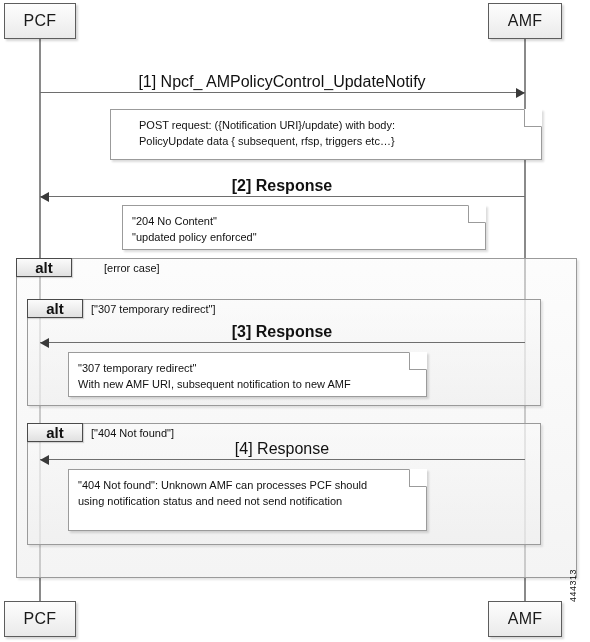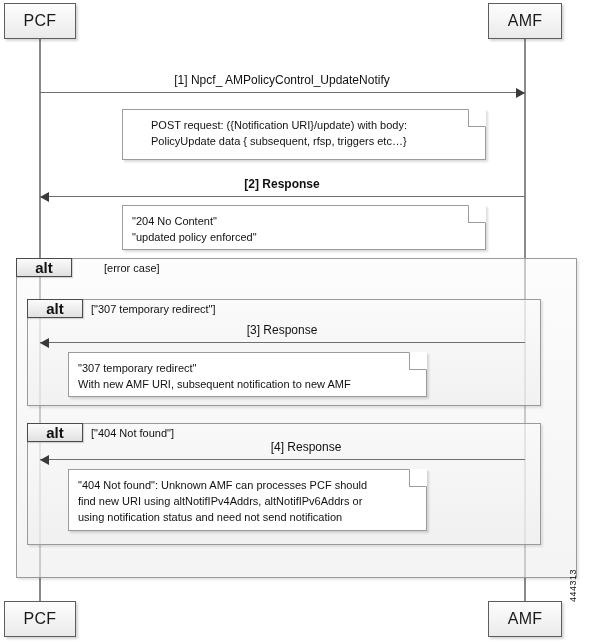--- a/index.html
+++ b/index.html
@@ -77,21 +77,21 @@
   .arrow-head{
     position:absolute;
     width:0;height:0;
     border-top:5px solid transparent;
     border-bottom:5px solid transparent;
   }
   .arrow-right{ border-left:9px solid #3a3a3a; }
   .arrow-left{  border-right:9px solid #3a3a3a; }
   .msg-label{
     position:absolute;
-    font-size:12px;
+    font-size:16px;
     color:#111;
     white-space:nowrap;
     text-align:center;
   }
 
   
   .note{
     position:absolute;
     box-sizing:border-box;
     border:1px solid #9b9b9b;
@@ -148,21 +148,21 @@
     <span>PCF</span>
   </div>
   <div class="actor-box" style="left:488px; top:3px; width:74px; height:36px;">
     <span>AMF</span>
   </div>
 
   <div class="msg-label" style="left:39px; top:73px; width:486px;">[1] Npcf_ AMPolicyControl_UpdateNotify</div>
   <div class="msg-line" style="left:40px; top:92px; width:485px;"></div>
   <div class="arrow-head arrow-right" style="left:516px; top:88px;"></div>
 
-  <div class="note" style="left:122px; top:109px; width:364px; height:51px;padding-left:28px;">
+  <div class="note" style="left:110px; top:109px; width:432px; height:51px;padding-left:28px;">
     <span class="fold-cover"></span>
     <span class="fold"></span>
     <span class="note-line">POST request: ({Notification URI}/update) with body:</span>
     <span class="note-line">PolicyUpdate data { subsequent, rfsp, triggers etc…}</span>
   </div>
 
   <div class="msg-label" style="left:39px; top:177px; width:486px;font-weight:bold;">[2] Response</div>
   <div class="msg-line" style="left:40px; top:196px; width:485px;"></div>
   <div class="arrow-head arrow-left" style="left:40px; top:192px;"></div>
 
@@ -180,47 +180,46 @@
   </div>
   <div class="frag-label" style="left:80px; top:262px;margin-left:24px;">[error case]</div>
 
   <div class="fragment" style="left:27px; top:299px; width:514px; height:107px;">
     <div class="frag-tab" style="width:56px;">
       <span>alt</span>
     </div>
   </div>
   <div class="frag-label" style="left:91px; top:303px;">["307 temporary redirect"]</div>
 
-  <div class="msg-label" style="left:39px; top:323px; width:486px;">[3] Response</div>
+  <div class="msg-label" style="left:39px; top:323px; width:486px;font-weight:bold;">[3] Response</div>
   <div class="msg-line" style="left:40px; top:342px; width:485px;"></div>
   <div class="arrow-head arrow-left" style="left:40px; top:338px;"></div>
 
   <div class="note" style="left:68px; top:352px; width:359px; height:45px;">
     <span class="fold-cover"></span>
     <span class="fold"></span>
     <span class="note-line">"307 temporary redirect"</span>
     <span class="note-line">With new AMF URI, subsequent notification to new AMF</span>
   </div>
 
   <div class="fragment" style="left:27px; top:423px; width:514px; height:122px;">
     <div class="frag-tab" style="width:56px;">
       <span>alt</span>
     </div>
   </div>
   <div class="frag-label" style="left:91px; top:427px;">["404 Not found"]</div>
 
-  <div class="msg-label" style="left:39px; top:440px; width:486px;padding-left:24px;">[4] Response</div>
+  <div class="msg-label" style="left:39px; top:440px; width:486px;">[4] Response</div>
   <div class="msg-line" style="left:40px; top:459px; width:485px;"></div>
   <div class="arrow-head arrow-left" style="left:40px; top:455px;"></div>
 
   <div class="note" style="left:68px; top:469px; width:359px; height:62px;">
     <span class="fold-cover"></span>
     <span class="fold"></span>
     <span class="note-line">"404 Not found": Unknown AMF can processes PCF should</span>
-    <span class="note-line">find new URI using altNotifIPv4Addrs, altNotifIPv6Addrs or</span>
     <span class="note-line">using notification status and need not send notification</span>
   </div>
 
   <div class="actor-box" style="left:4px; top:601px; width:72px; height:36px;">
     <span>PCF</span>
   </div>
   <div class="actor-box" style="left:488px; top:601px; width:74px; height:36px;">
     <span>AMF</span>
   </div>
 

